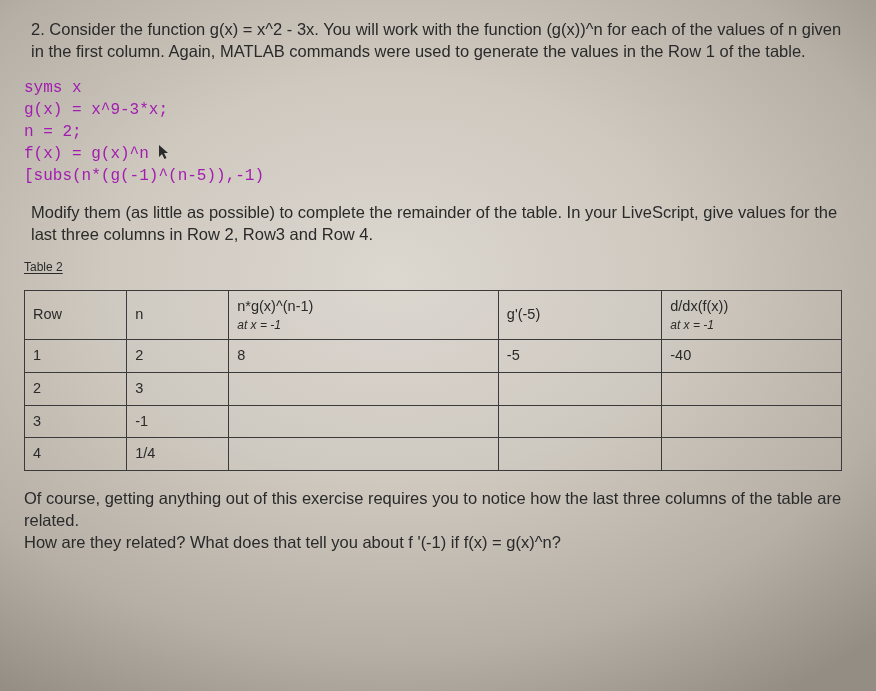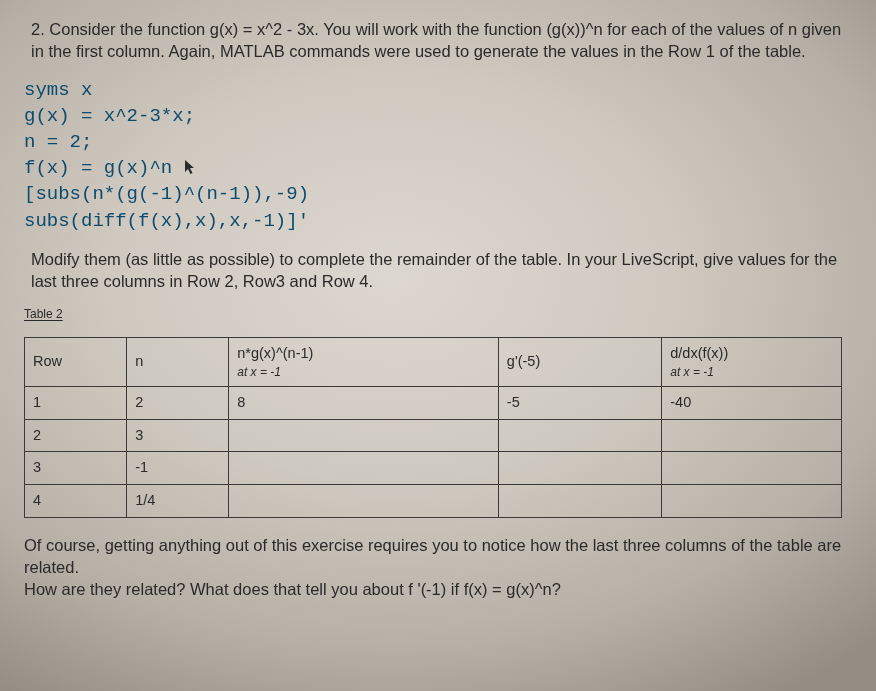--- a/index.html
+++ b/index.html
@@ -13,22 +13,22 @@
     }
     body {
       background: radial-gradient(ellipse 700px 500px at 45% 40%, #dcd7cf 0%, #cfc9c0 40%, #b5afa6 75%, #938d84 100%);
       padding: 18px 34px 20px 24px;
       font-size: 16.5px;
       line-height: 1.35;
     }
     .para { margin-bottom: 14px; margin-left: 7px; }
     .code-block {
       font-family: "Courier New", monospace;
-      font-size: 19px;
-      color: #0c4a6e;
+      font-size: 16px;
+      color: #a21caf;
       line-height: 1.38;
       margin: 6px 0 14px 0;
     }
     .caption {
       font-size: 12px;
       margin-bottom: 2px;
       text-decoration: underline;
       text-underline-offset: 2px;
     }
     table.data {
@@ -58,31 +58,30 @@
       display:inline-block; width:10px; height:14px; vertical-align:-2px;
     }
   </style>
 </head>
 <body>
 
 <div class="para">2. Consider the function g(x) = x^2 - 3x. You will work with the function (g(x))^n for each of the values of n given in the first column. Again, MATLAB commands were used to generate the values in the Row 1 of the table.</div>
 
 <div class="code-block">
   <div>syms x</div>
-  <div>g(x) = x^2-3*x;</div>
+  <div>g(x) = x^9-3*x;</div>
   <div>n = 2;</div>
   <div><span>f(x) = g(x)^n</span>
     <span class="cursor">
       <svg viewBox="0 0 12 16" width="12" height="16">
           <path d="M1 1 L1 13 L4 10 L6.5 15 L8.5 14 L6 9 L10 9 Z" fill="#2a2a2a"></path>
         </svg>
     </span>
   </div>
-  <div>[subs(n*(g(-1)^(n-1)),-9)</div>
-  <div>subs(diff(f(x),x),x,-1)]'</div>
+  <div>[subs(n*(g(-1)^(n-5)),-1)</div>
 </div>
 
 <div class="para">Modify them (as little as possible) to complete the remainder of the table.  In your LiveScript, give values for the last three columns in Row 2, Row3 and Row 4.</div>
 
 <div class="caption">Table 2</div>
 
 <table class="data">
   <thead>
     <tr>
       <th class="col-row">Row</th>

